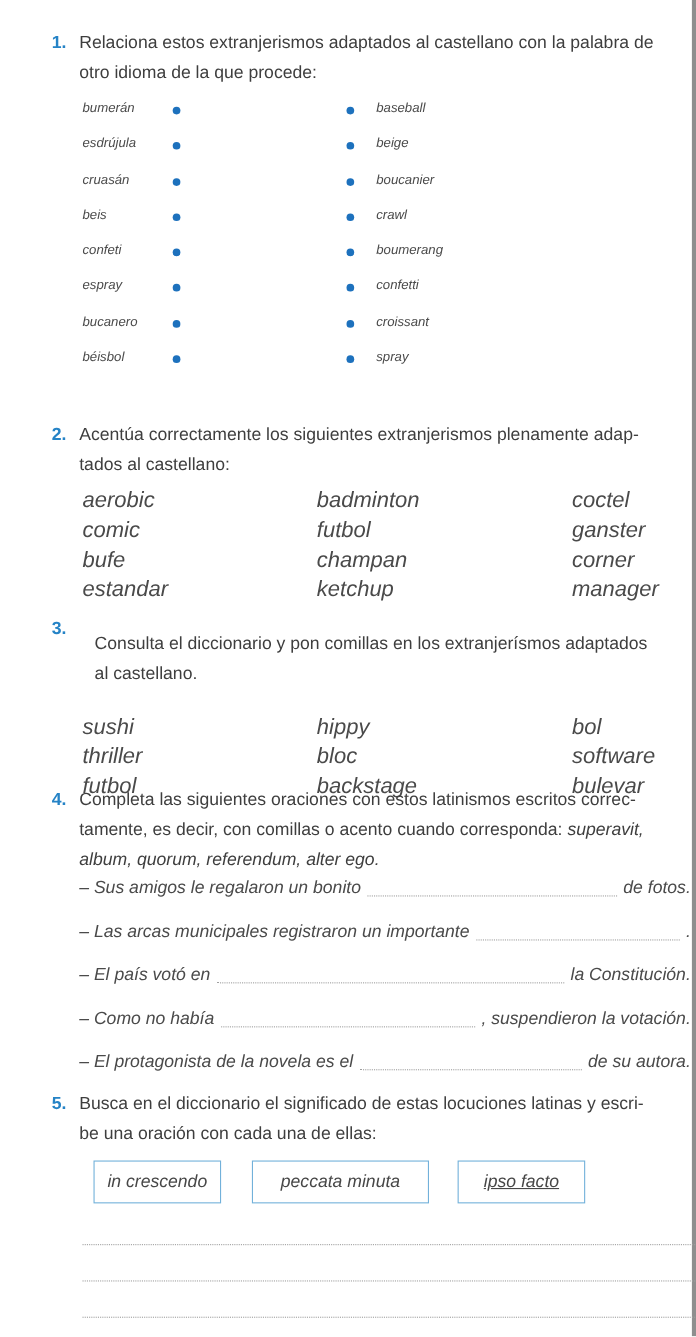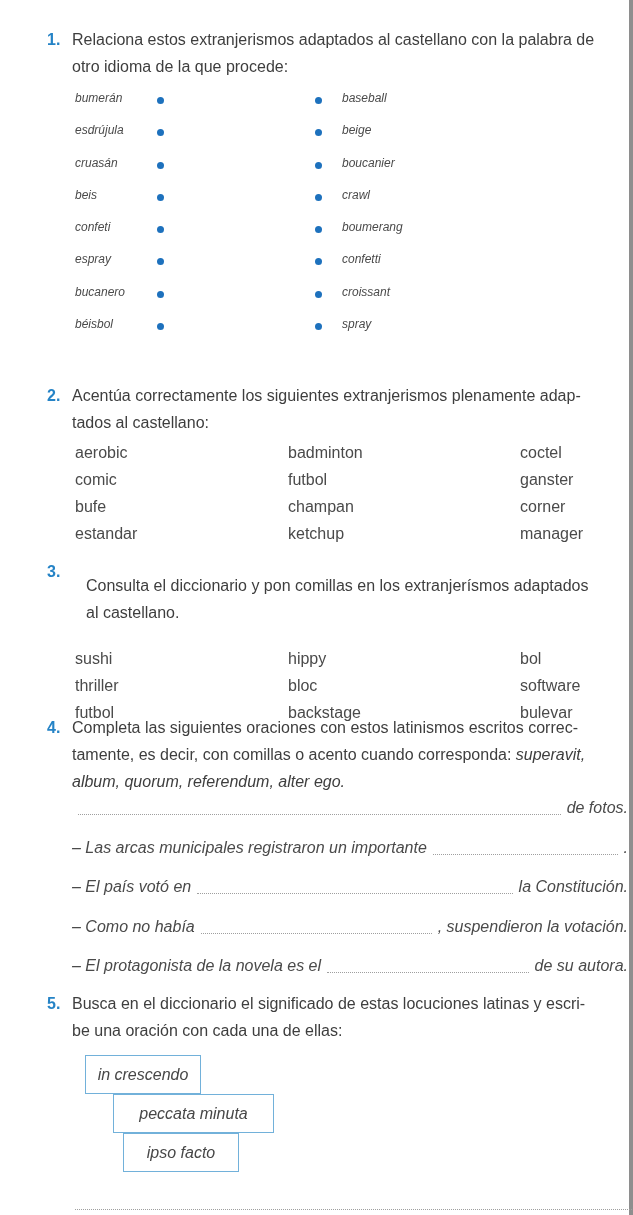--- a/index.html
+++ b/index.html
@@ -15,37 +15,37 @@
   
   .match-rows{margin-top:5px;}
   .match-row{position:relative;height:32.3px;font-size:12px;font-style:italic;color:#4a4a4a;}
   .mword-l{position:absolute;left:3px;top:6px;}
   .mdot-l{position:absolute;left:85px;top:12px;}
   .mdot-r{position:absolute;left:243px;top:12px;}
   .mword-r{position:absolute;left:270px;top:6px;}
   .dot{display:block;width:7px;height:7px;border-radius:50%;background:#1d71bd;}
   
   .grid{margin-top:5px;position:relative;}
-  .grow{position:relative;height:27px;font-size:16px;color:#4a4a4a;}
+  .grow{position:relative;height:27px;font-size:20px;font-style:italic;color:#4a4a4a;}
   .c0{position:absolute;left:3px;top:3px;}
   .c1{position:absolute;left:216px;top:3px;}
   .c2{position:absolute;left:448px;top:3px;}
   
   .sentences{margin-top:2px;}
   .sentence{display:flex;align-items:flex-end;line-height:22px;margin-top:17.5px;
             font-size:16px;font-style:italic;color:#4a4a4a;}
   .sentence:first-child{margin-top:2px;}
   .fill{flex:1 1 auto;border-bottom:1px dotted #9f9f9f;margin:0 6px 4px 6px;height:0;}
   
-  .boxes{margin-top:11px;display:flex;margin-left:13px;flex-direction:column;}
+  .boxes{margin-top:11px;display:flex;margin-left:13px;}
   .latin-box{height:37px;border:1.5px solid #72b1da;display:flex;align-items:center;justify-content:center;
              font-size:16px;font-style:italic;color:#474747;background:#fff;}
   .box-0{width:114px;}
   .box-1{width:159px;margin-left:28px;}
-  .box-2{width:114px;margin-left:38px;}
+  .box-2{width:114px;margin-left:26px;text-decoration:underline;}
   .wlines{margin-top:37px;}
   .wline{border-bottom:1px dotted #9f9f9f;height:0;margin-left:3px;margin-right:-26px;margin-top:32px;}
   .wline:first-child{margin-top:0;}
 </style>
 </head>
 <body>
 
 <div id="page">
   <div class="edge-strip"></div>
 
@@ -196,20 +196,21 @@
 
   <section class="ex" style="top:714px;">
     <div class="ex-head">
       <span class="ex-num">4.</span>
       <p class="ex-title" style="margin:0;"><span>Completa las siguientes oraciones con estos latinismos escritos correc-
 tamente, es decir, con comillas o acento cuando corresponda: </span><span class="ital">superavit,
 album, quorum, referendum, alter ego.</span></p>
     </div>
     <div class="body sentences">
       <div class="sentence">
+        <span>– Sus amigos le regalaron un bonito</span>
         <span class="fill"></span>
         <span>de fotos.</span>
       </div>
       <div class="sentence">
         <span>– Las arcas municipales registraron un importante</span>
         <span class="fill"></span>
         <span>.</span>
       </div>
       <div class="sentence">
         <span>– El país votó en</span>

